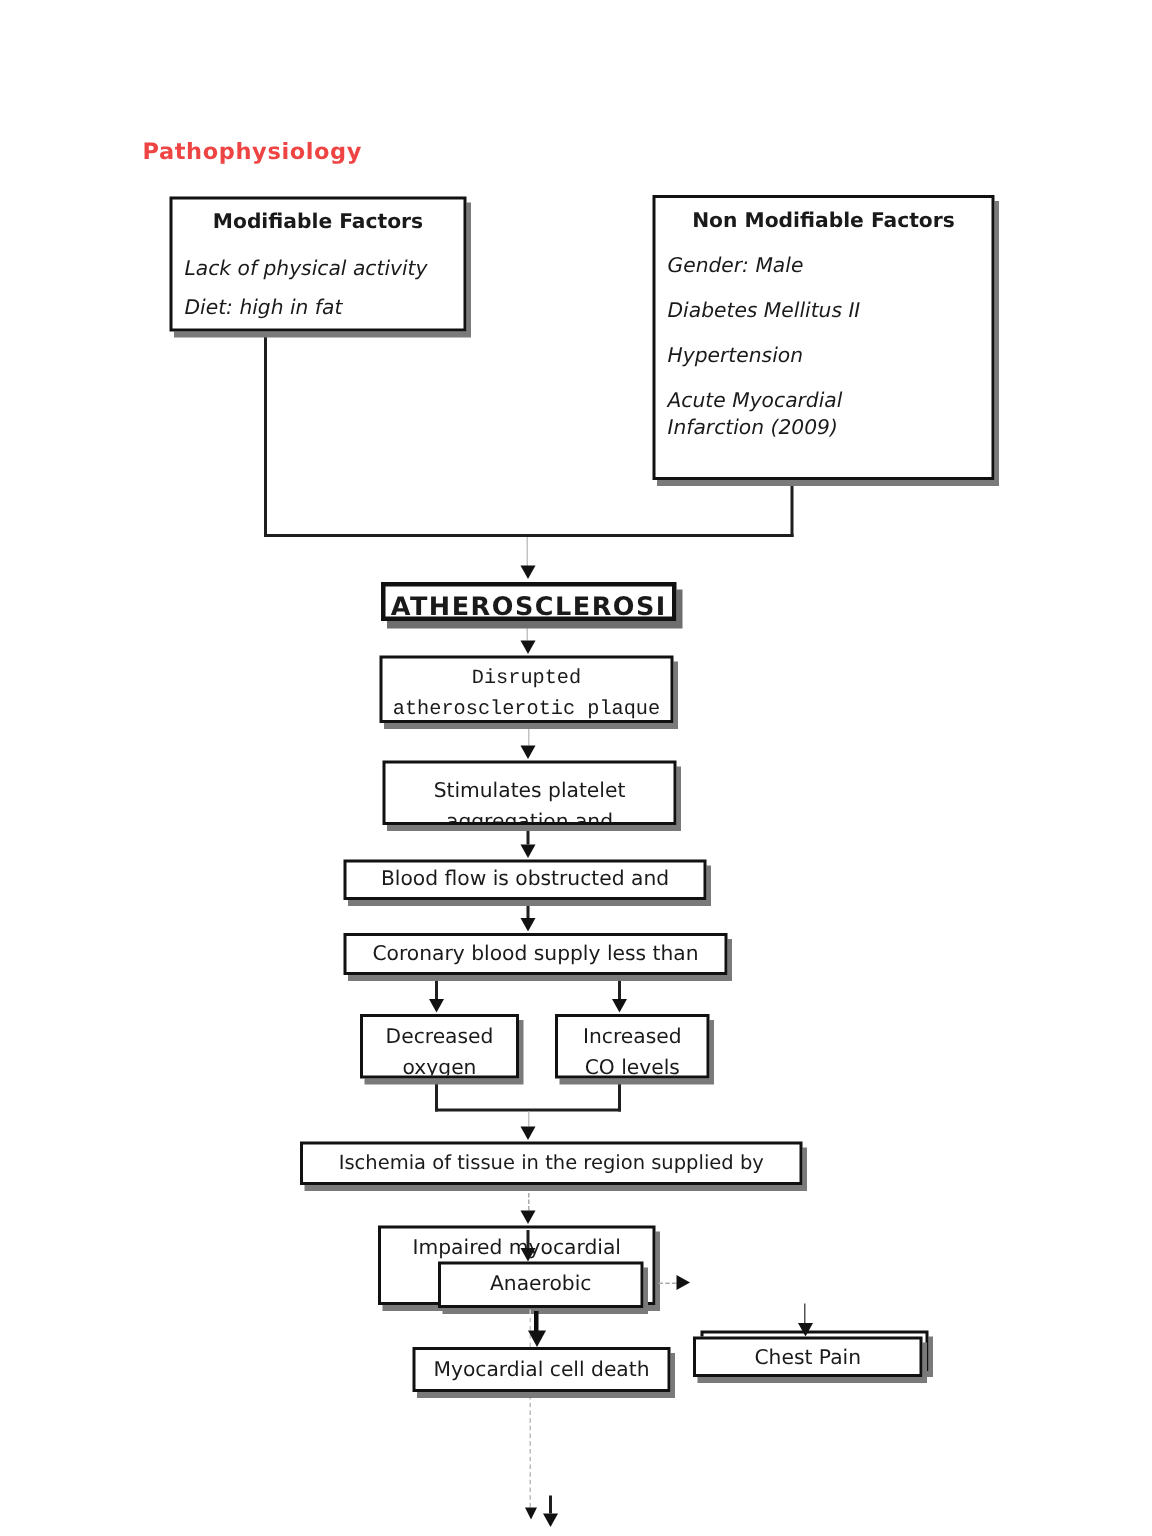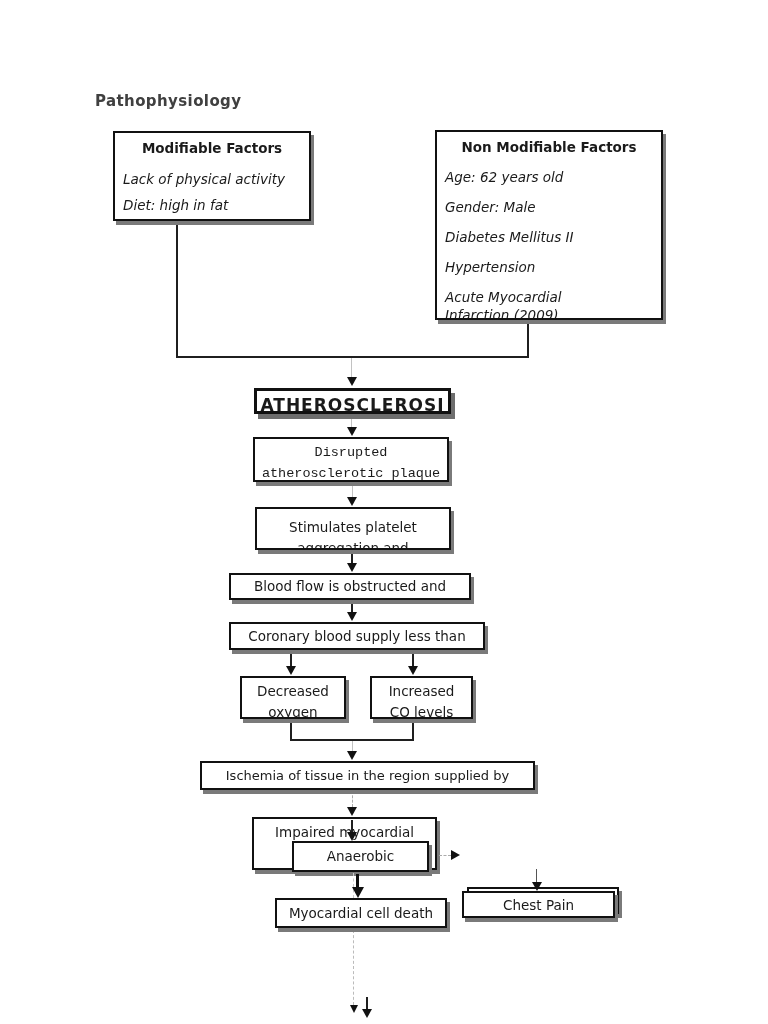--- a/index.html
+++ b/index.html
@@ -1,20 +1,20 @@
 <!DOCTYPE html>
 <html><head>
 <meta charset="utf-8">
 <style>
   html,body{margin:0;padding:0;background:#ffffff;}
   #page{position:relative;width:768px;height:1024px;background:#ffffff;overflow:hidden;
         font-family:"DejaVu Sans","Liberation Sans",sans-serif;color:#1a1a1a;}
 
   .page-title{position:absolute;left:95px;top:92px;font-size:15px;font-weight:bold;
-              letter-spacing:.4px;color:#404040;}
+              letter-spacing:.4px;color:#ef4444;}
 
   .box{position:absolute;box-sizing:border-box;background:#fff;border:2px solid #111;
        box-shadow:3px 4px 0 0 #7a7a7a;overflow:hidden;text-align:center;
        font-size:13.5px;line-height:21px;z-index:2;}
 
   .box-h{font-weight:bold;font-size:13.5px;line-height:18px;padding-top:6px;}
   .factor-line{text-align:left;padding:0 8px;font-size:13.5px;line-height:18px;margin-top:12px;font-style:italic;}
   .mod .factor-line.second{margin-top:8px;}
 
   .athero{border-width:3px;box-shadow:4px 5px 0 0 #6e6e6e;z-index:2;}
@@ -82,21 +82,20 @@
   <div class="ah-d" style="left:347px;top:807px;"></div>
 
   <div class="box mod" style="left:113px;top:131px;width:198px;height:90px;">
     <div class="box-h">Modifiable Factors</div>
     <div class="factor-line" style="margin-top:13px;">Lack of physical activity</div>
     <div class="factor-line second">Diet: high in fat</div>
   </div>
 
   <div class="box" style="left:435px;top:130px;width:228px;height:190px;">
     <div class="box-h">Non Modifiable Factors</div>
-    <div class="factor-line">Age: 62 years old</div>
     <div class="factor-line">Gender: Male</div>
     <div class="factor-line">Diabetes Mellitus II</div>
     <div class="factor-line">Hypertension</div>
     <div class="factor-line" style="padding-right:38px;">Acute Myocardial Infarction (2009)</div>
   </div>
 
   <div class="box athero" style="left:254px;top:388px;width:197px;height:26px;">
     <span class="big">ATHEROSCLEROSI</span>
   </div>
 

